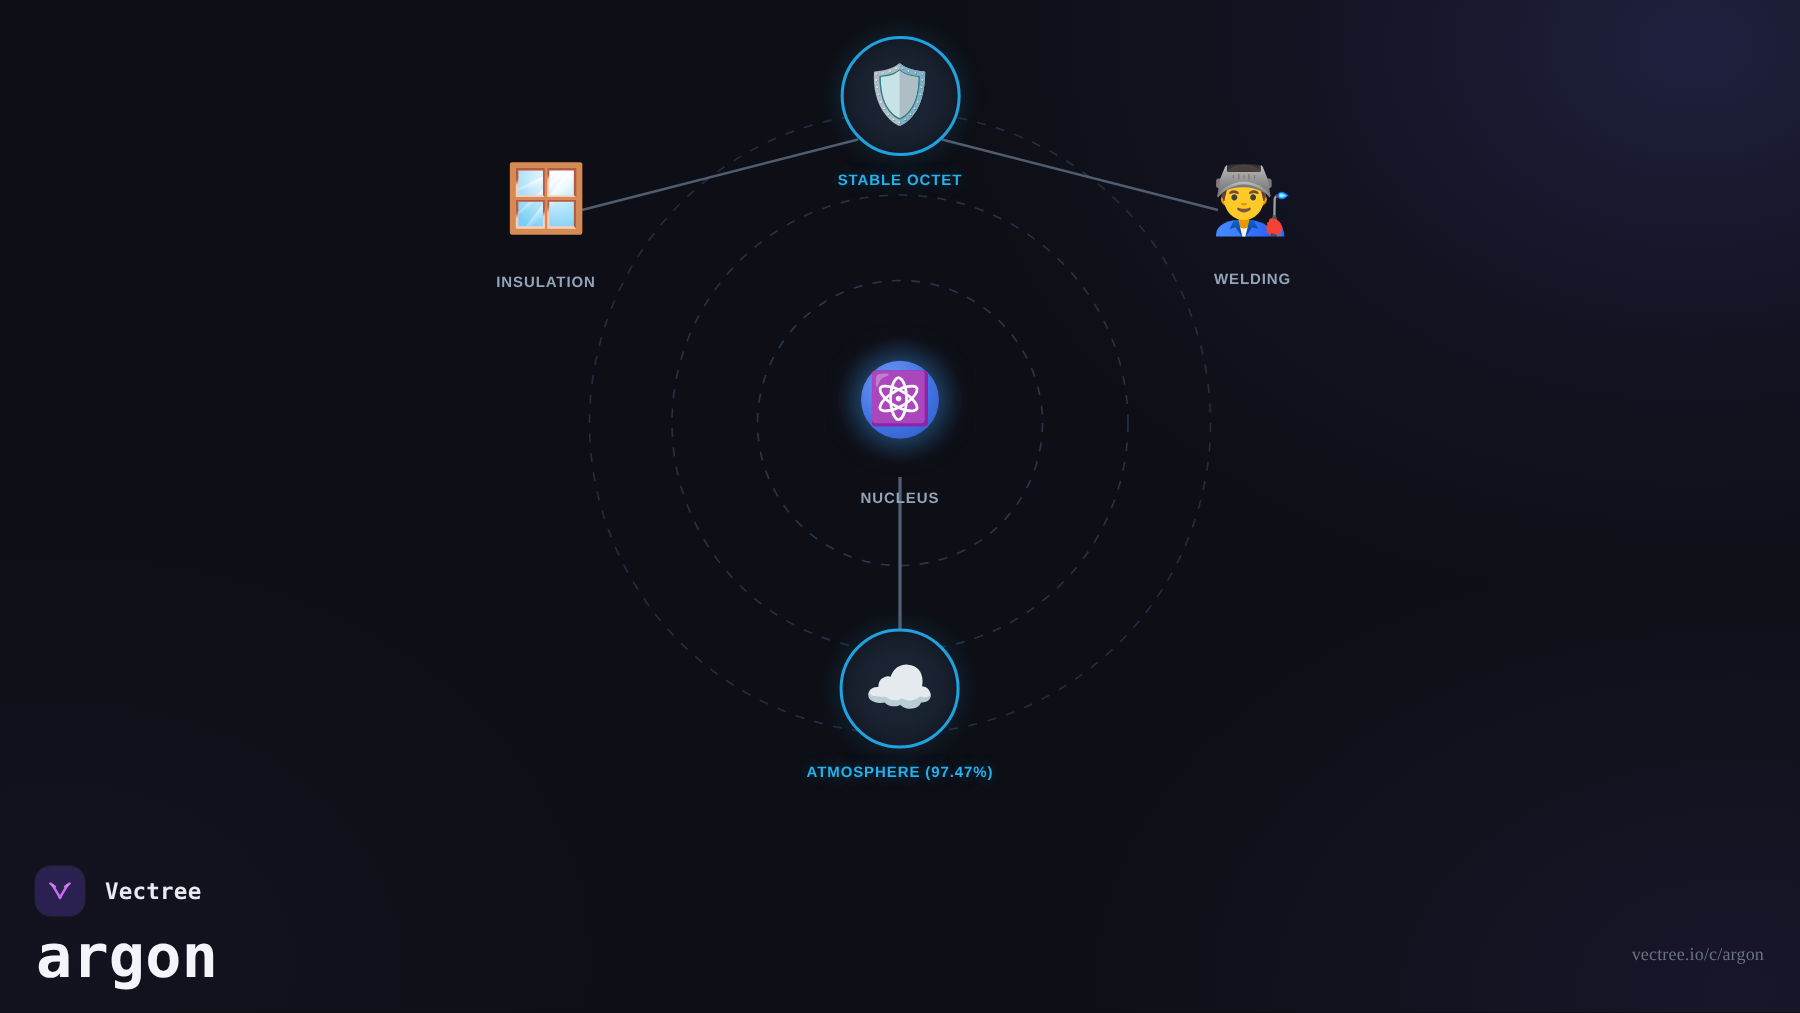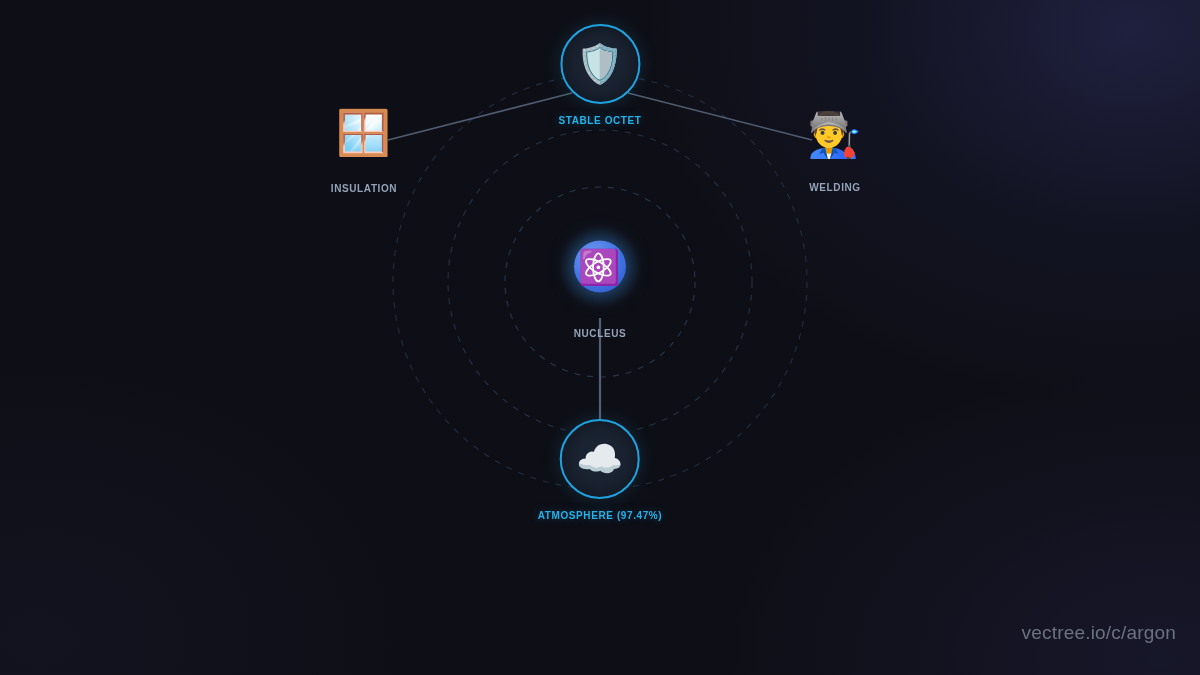--- a/index.html
+++ b/index.html
@@ -95,22 +95,22 @@
     font-family:"DejaVu Sans Mono", monospace;
     font-size:15px; font-weight:700; color:#e8eaf2; letter-spacing:0.01em;
   }
   .brand-title {
     font-family:"DejaVu Sans Mono", monospace;
     font-size:40px; font-weight:700; color:#f3f5fa;
     letter-spacing:0.005em; line-height:1.05;
   }
   .url {
     position:absolute; right:24px; bottom:31px;
-    font-family:Liberation Sans, sans-serif;
-    font-size:19px; color:#6c7280; letter-spacing:0.01em;
+    font-family:Liberation Serif, serif;
+    font-size:12px; color:#6c7280; letter-spacing:0.01em;
   }
 </style>
 </head>
 <body>
 
 <div id="stage">
 
   <svg class="orbits" width="1200" height="675" viewBox="0 0 1200 675">
     <circle id="orbit-0" cx="600" cy="282" r="95" fill="none" stroke="#2c3d57" stroke-width="1.1" stroke-dasharray="6 7" opacity="0.85"></circle>
     <circle id="orbit-1" cx="600" cy="282" r="152" fill="none" stroke="#2c3d57" stroke-width="1.1" stroke-dasharray="6 7" opacity="0.75"></circle>
@@ -154,17 +154,33 @@
   </div>
 
   <div class="node" style="left:600px; top:470px;">
     <div class="node-disc">
       <span class="glyph">☁️</span>
     </div>
     <div class="node-label label-cyan">ATMOSPHERE (97.47%)</div>
   </div>
 
   <div class="brand">
+    <div class="brand-row">
+      <div class="brand-mark">
+        <svg width="20" height="20" viewBox="0 0 20 20" aria-hidden="true">
+          <g stroke="#c86cf0" stroke-width="1.7" fill="none" stroke-linecap="round">
+            <path d="M5.2 6.4 L10 14.2 L14.8 6.4"></path>
+            <path d="M3.6 5.0 L6.6 7.2"></path>
+            <path d="M16.4 5.0 L13.4 7.2"></path>
+          </g>
+          <circle cx="10" cy="14.2" r="1.1" fill="#c86cf0"></circle>
+          <circle cx="5.2" cy="6.4" r="0.9" fill="#d487f5"></circle>
+          <circle cx="14.8" cy="6.4" r="0.9" fill="#d487f5"></circle>
+        </svg>
+      </div>
+      <div class="brand-name">Vectree</div>
+    </div>
+    <div class="brand-title">argon</div>
   </div>
 
   <div class="url">vectree.io/c/argon</div>
 
 </div>
 
 </body></html>

